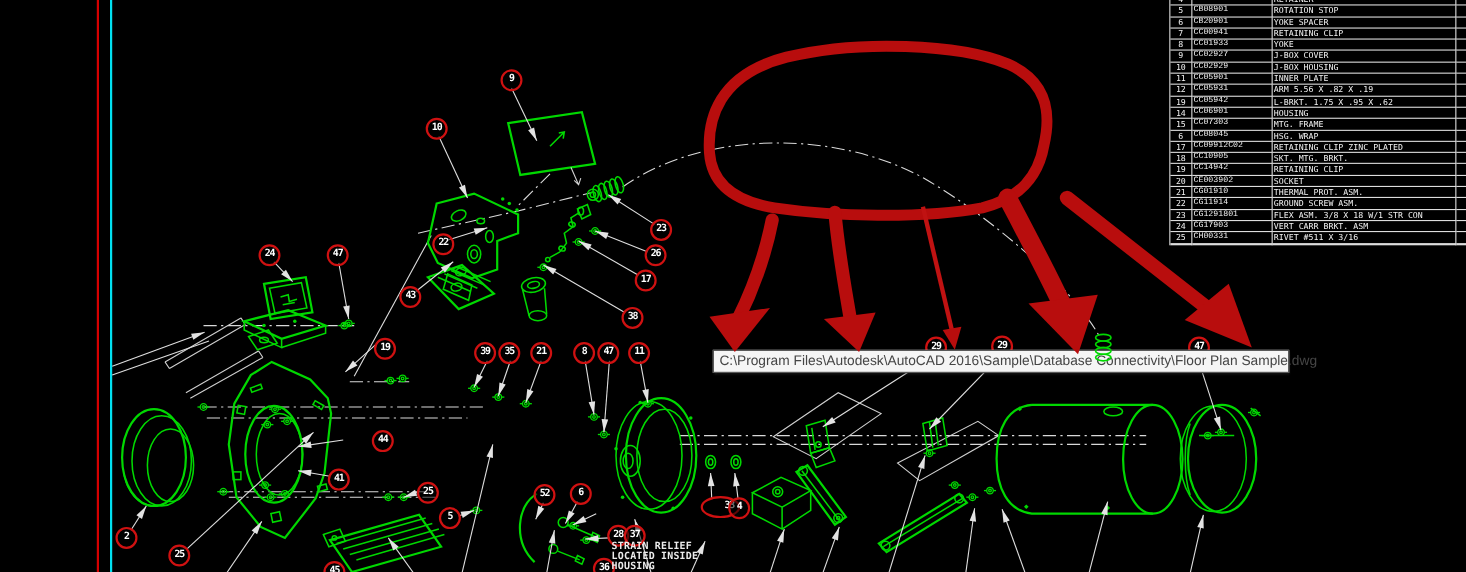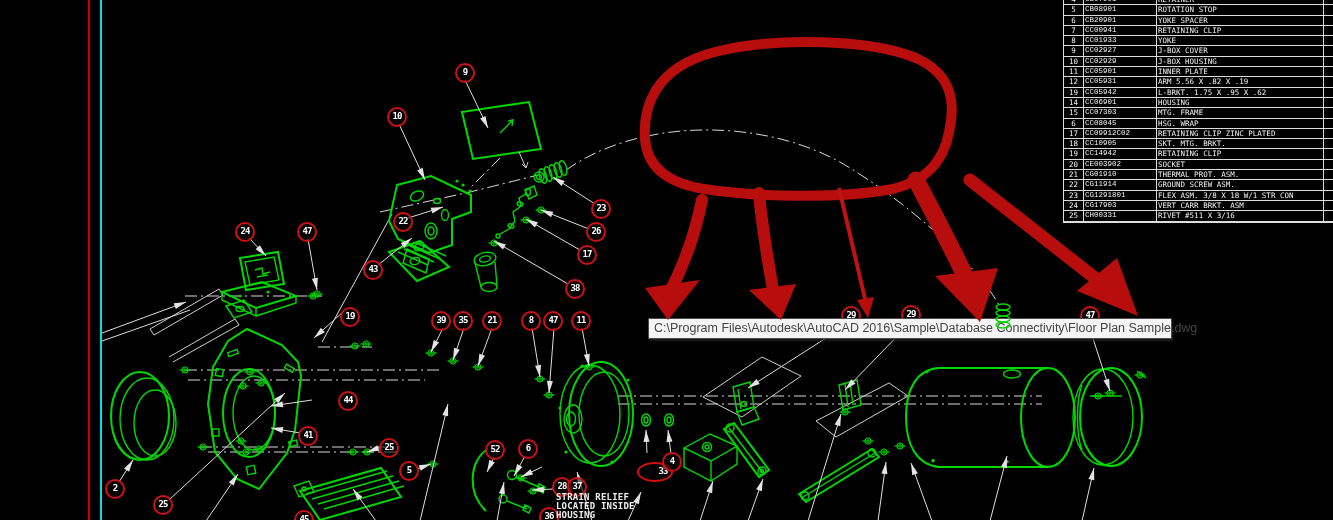--- a/index.html
+++ b/index.html
@@ -359,21 +359,21 @@
       <div class="balloon" style="left: 298px; top: 426px;">41</div>
       <div class="balloon" style="left: 379px; top: 438px;">25</div>
       <div class="balloon" style="left: 399px; top: 461px;">5</div>
       <div class="balloon" style="left: 105px; top: 479px;">2</div>
       <div class="balloon" style="left: 153px; top: 495px;">25</div>
       <div class="balloon" style="left: 485px; top: 440px;">52</div>
       <div class="balloon" style="left: 518px; top: 439px;">6</div>
       <div class="balloon" style="left: 539px; top: 474px; margin-top: 33px;">36</div>
       <div class="balloon" style="left: 552px; top: 477px;">28</div>
       <div class="balloon" style="left: 567px; top: 477px;">37</div>
-      <div class="balloon" style="left: 637px; top: 462px; padding-left: 16px;">33</div>
+      <div class="balloon" style="left: 637px; top: 451px; padding-left: 16px;">33</div>
       <div class="balloon" style="left: 662px; top: 452px;">4</div>
       <div class="balloon" style="left: 294px; top: 510px;">45</div>
     </div>
 
   <div class="note">
     <div>STRAIN RELIEF</div>
     <div>LOCATED INSIDE</div>
     <div>HOUSING</div>
   </div>
 

